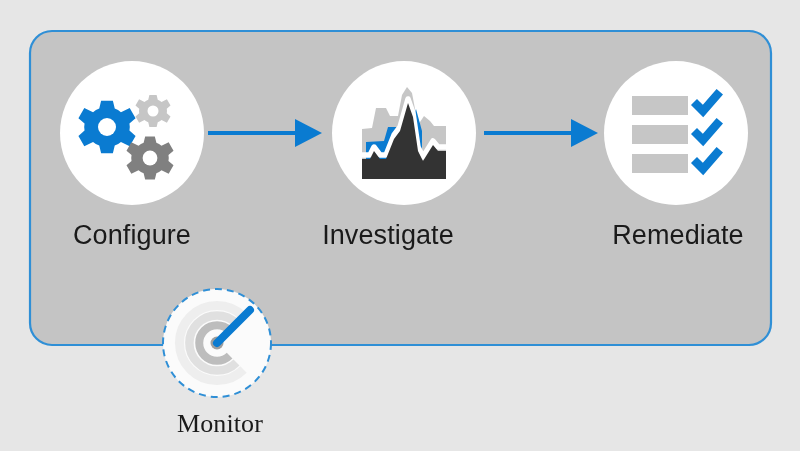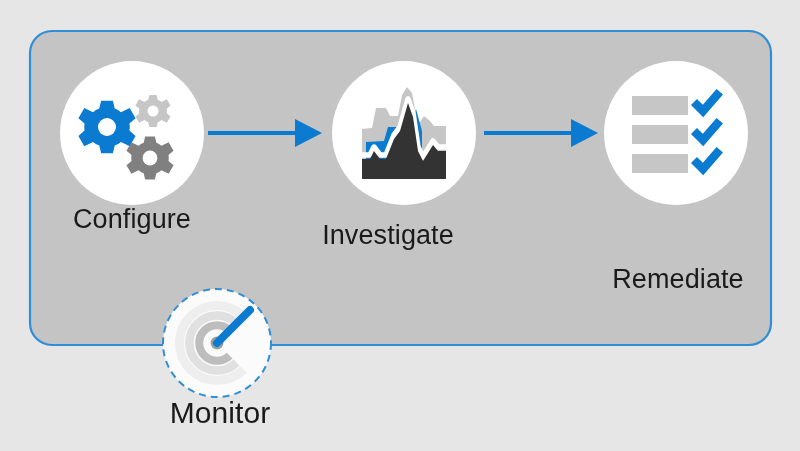--- a/index.html
+++ b/index.html
@@ -26,24 +26,24 @@
   }
   .lbl {
     position: absolute;
     font-family: "Liberation Sans", sans-serif;
     font-size: 27px;
     color: #1a1a1a;
     white-space: nowrap;
     text-align: center;
     letter-spacing: 0.1px;
   }
-  .lbl-configure  { left: 32px;  top: 204px; width: 200px; }
+  .lbl-configure  { left: 32px;  top: 220px; width: 200px; }
   .lbl-investigate{ left: 288px; top: 220px; width: 200px; }
-  .lbl-remediate  { left: 578px; top: 220px; width: 200px; margin-top: 44px; }
-  .lbl-monitor    { left: 120px; top: 396px; width: 200px; font-size: 30px; }
+  .lbl-remediate  { left: 578px; top: 220px; width: 200px; }
+  .lbl-monitor    { left: 120px; top: 409px; width: 200px; font-size: 26px; font-family: Liberation Serif, serif; }
 </style>
 </head>
 <body>
 
 <div id="stage">
 
   <svg width="800" height="451" viewBox="0 0 800 451" xmlns="http://www.w3.org/2000/svg">
 
     <defs>
 

